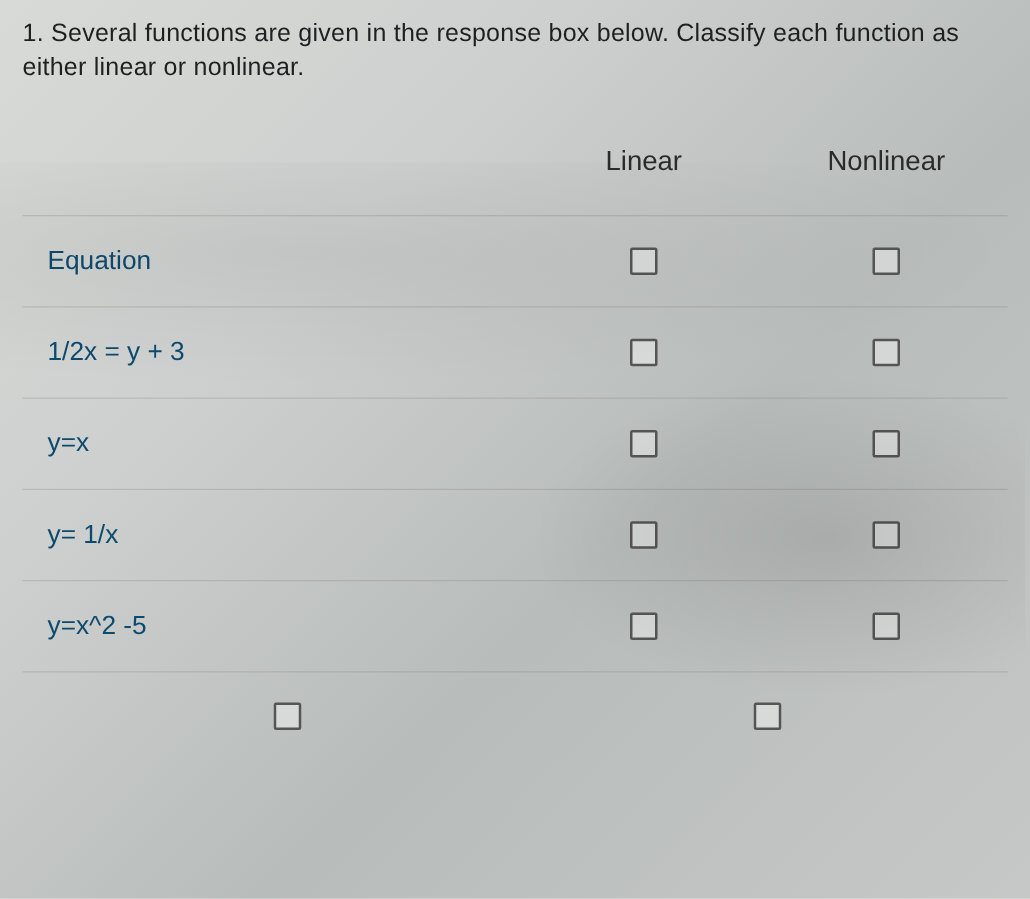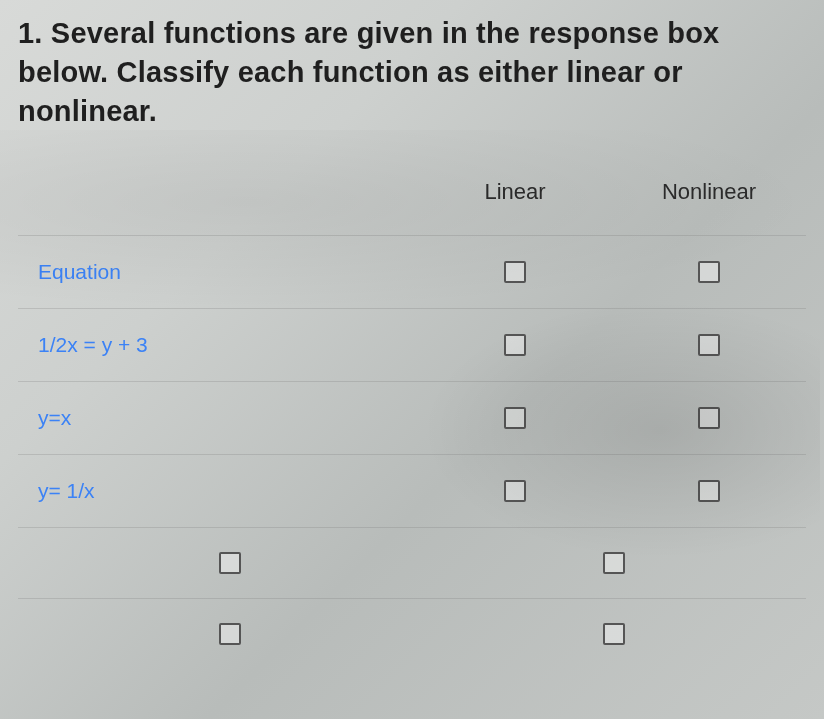--- a/index.html
+++ b/index.html
@@ -9,22 +9,22 @@
     font-family: Arial, Helvetica, sans-serif;
     background: linear-gradient(135deg, #d8dad8 0%, #cdd0ce 30%, #b8bcba 60%, #c5c8c6 100%);
     color: #2a2a2a;
     overflow: hidden;
     position: relative;
   }
   .page {
     padding: 14px 18px 0 18px;
   }
   .question {
-    font-size: 29px;
-    font-weight: 700;
+    font-size: 20px;
+    font-weight: 400;
     line-height: 1.35;
     color: #1f1f1f;
     letter-spacing: 0.2px;
     margin-bottom: 48px;
   }
   .headers {
     display: flex;
     align-items: center;
     margin-bottom: 30px;
     padding-left: 20px;
@@ -41,21 +41,21 @@
     display: flex;
     align-items: center;
     padding: 24px 0 24px 20px;
     border-top: 1px solid rgba(120,120,120,0.25);
   }
   .row:first-of-type { border-top: none; }
   .label {
     flex: 0 0 380px;
     font-size: 21px;
     font-weight: 500;
-    color: #3b82f6;
+    color: #0c4a6e;
   }
   .cell {
     flex: 1;
     display: flex;
     justify-content: center;
   }
   .checkbox {
     width: 22px;
     height: 22px;
     border: 2px solid #555;
@@ -121,20 +121,21 @@
     <div class="label">y= 1/x</div>
     <div class="cell">
       <div class="checkbox"></div>
     </div>
     <div class="cell">
       <div class="checkbox"></div>
     </div>
   </div>
 
   <div class="row">
+    <div class="label">y=x^2 -5</div>
     <div class="cell">
       <div class="checkbox"></div>
     </div>
     <div class="cell">
       <div class="checkbox"></div>
     </div>
   </div>
 
   <div class="row">
     <div class="cell">

